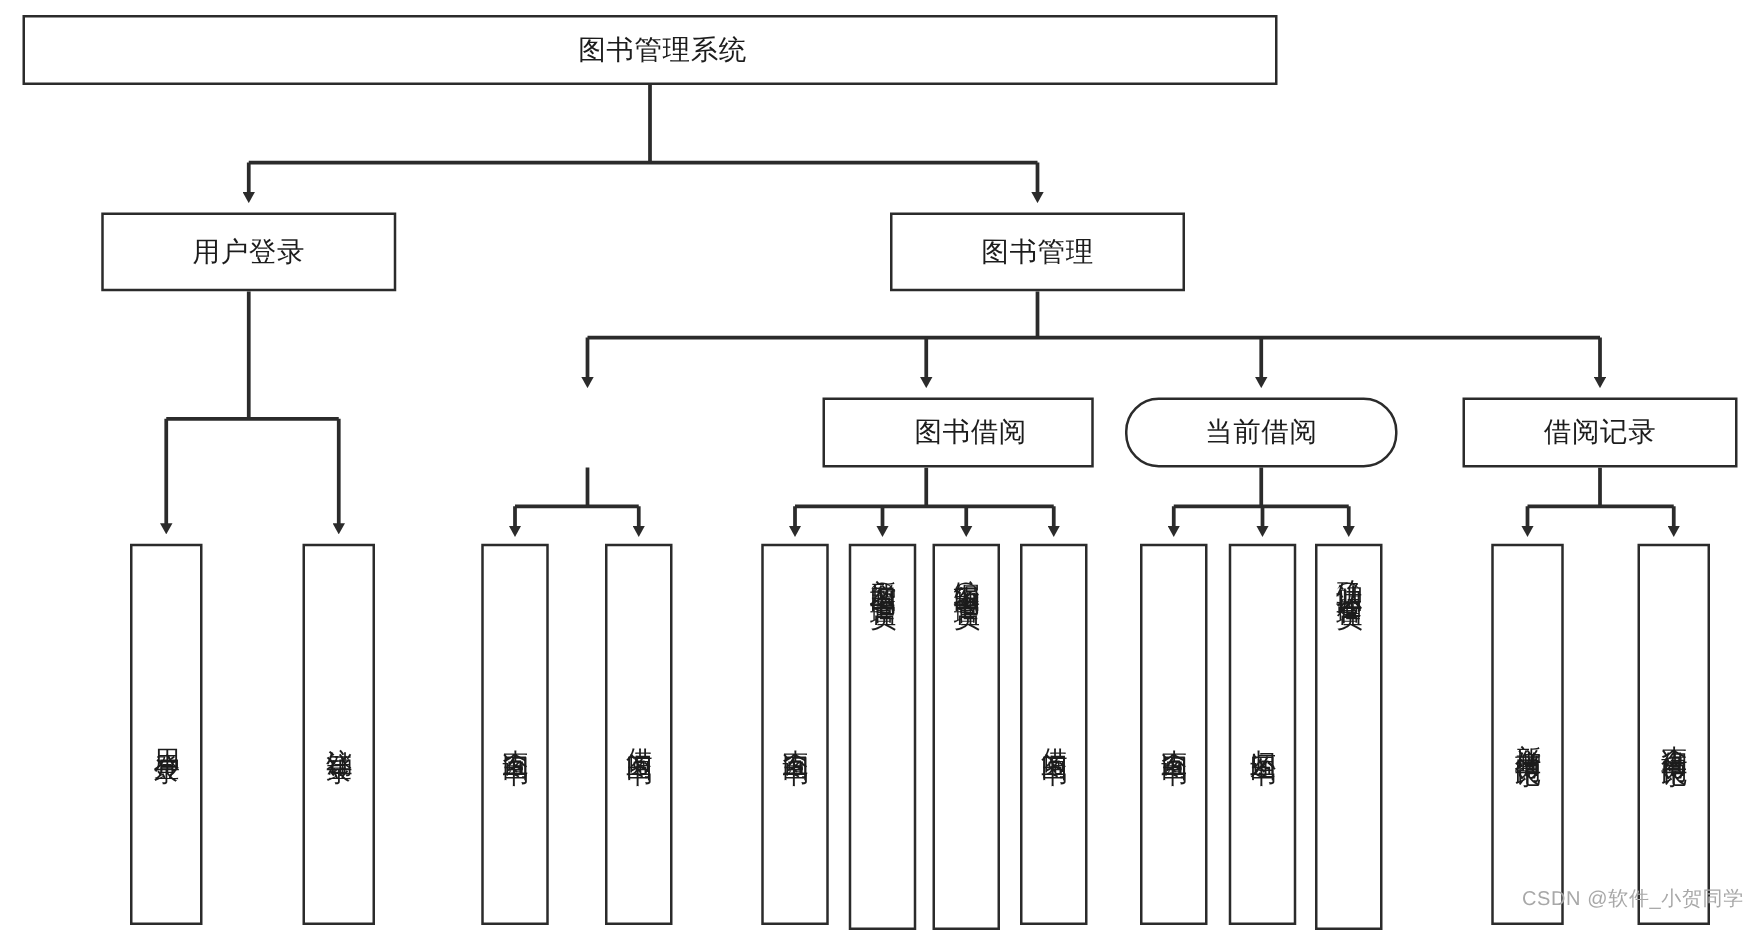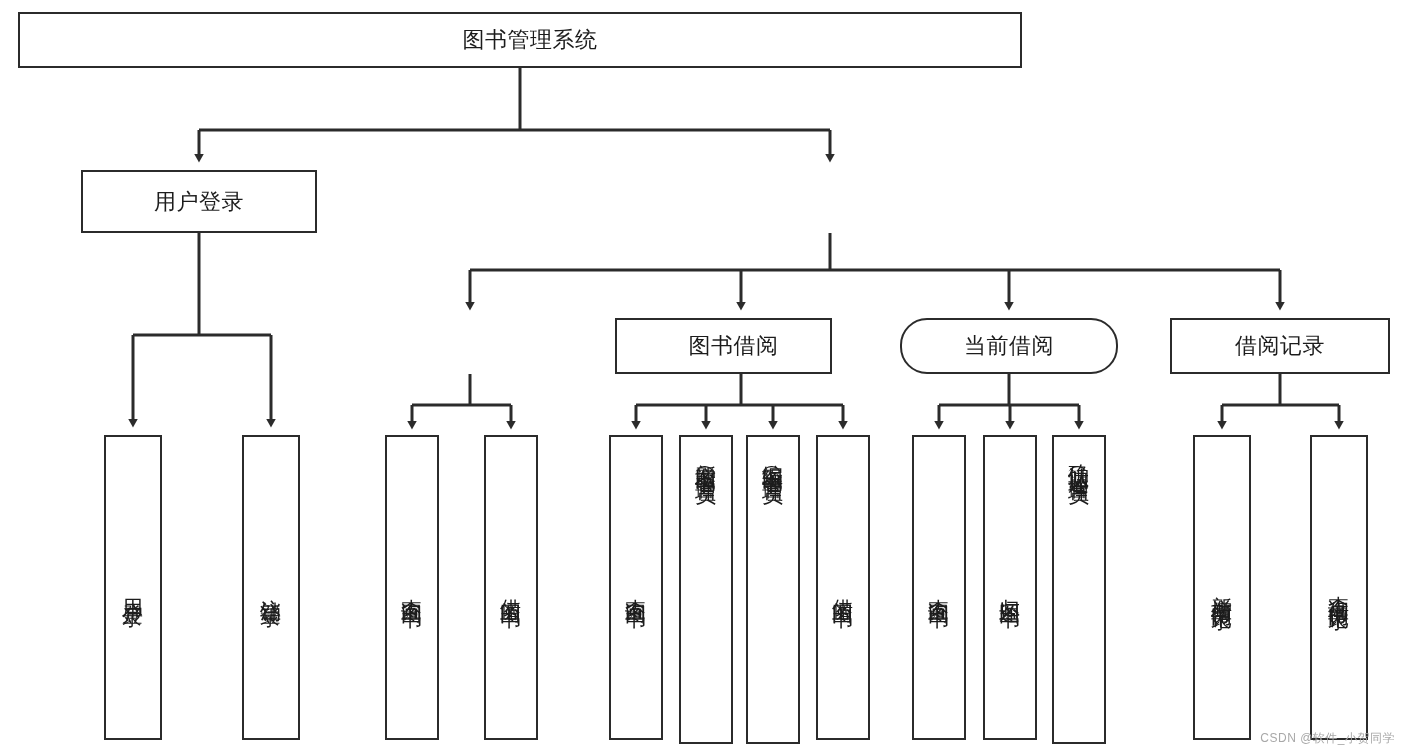--- a/index.html
+++ b/index.html
@@ -54,22 +54,22 @@
     font-size: 21px;
     line-height: 1;
   }
   .node-box.vertical.centered {
     align-items: center;
     padding-top: 0;
   }
   .watermark {
     position: absolute;
     right: 10px;
-    bottom: 0;
-    font-size: 12px;
+    bottom: 17px;
+    font-size: 16px;
     color: #a8a8a8;
     letter-spacing: 0.5px;
     user-select: none;
     white-space: nowrap;
     margin-top: 19px;
   }
 </style>
 </head>
 <body>
 
@@ -127,22 +127,25 @@
     </g>
   </svg>
 
   <div class="node-box" style="left:18px; top:12px; width:1004px; height:56px;padding-left:20px;">
     <span class="node-label">图书管理系统</span>
   </div>
 
   <div class="node-box" style="left:81px; top:170px; width:236px; height:63px;">
     <span class="node-label">用户登录</span>
   </div>
+  <div class="node-box" style="left:712px; top:170px; width:236px; height:63px;">
+    <span class="node-label">图书管理</span>
+  </div>
 
-  <div class="node-box" style="left:615px; top:318px; width:217px; height:56px;padding-left:20px;">
+  <div class="node-box" style="left:658px; top:318px; width:217px; height:56px;padding-left:20px;">
     <span class="node-label">图书借阅</span>
   </div>
   <div class="node-box" style="left:900px; top:318px; width:218px; height:56px;border-radius:27px;">
     <span class="node-label">当前借阅</span>
   </div>
   <div class="node-box" style="left:1170px; top:318px; width:220px; height:56px;">
     <span class="node-label">借阅记录</span>
   </div>
 
   <div class="node-box vertical centered" style="left:104px; top:435px; width:58px; height:305px;">

